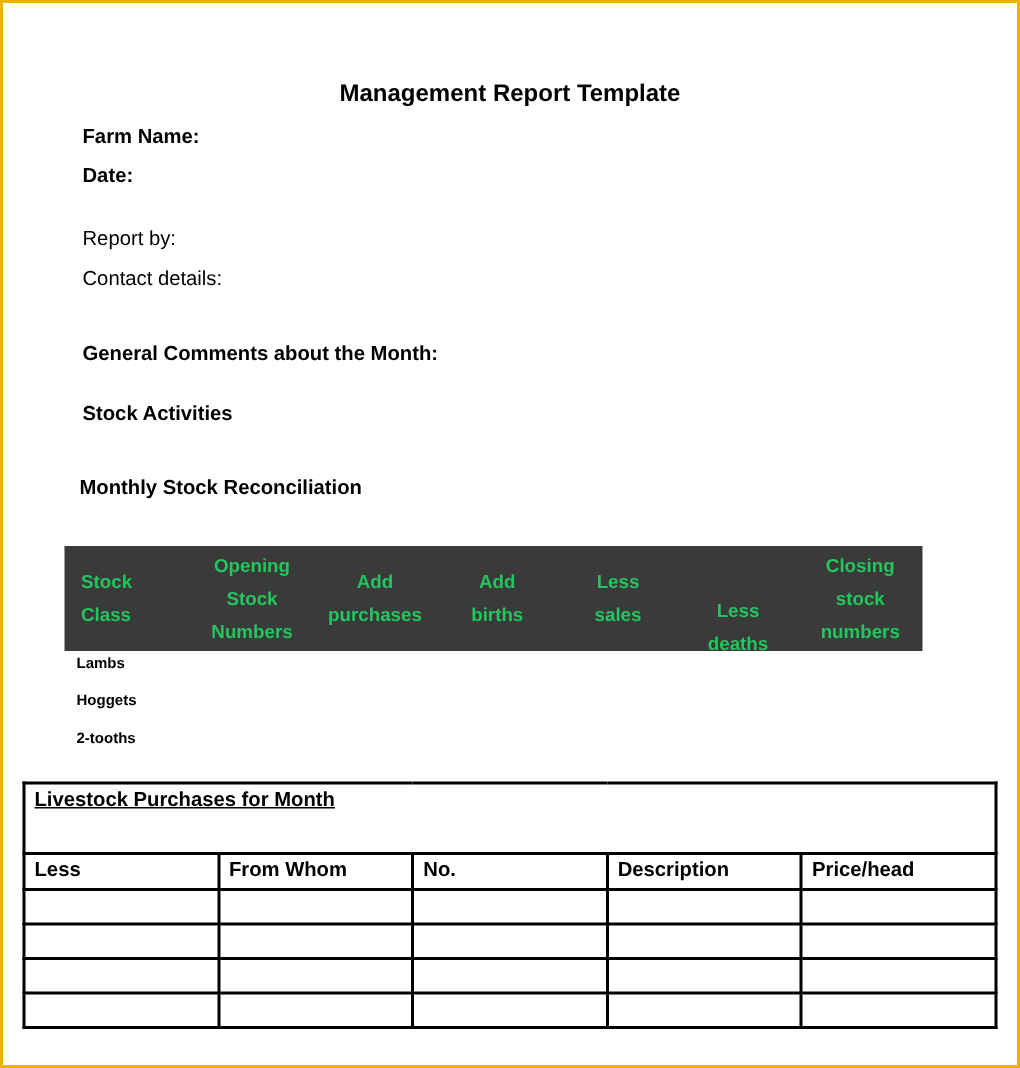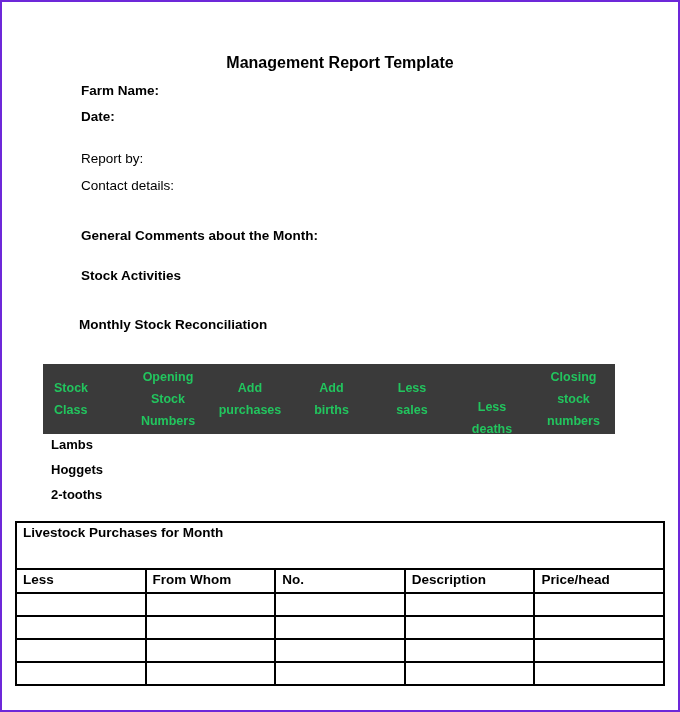--- a/index.html
+++ b/index.html
@@ -1,63 +1,63 @@
 <!DOCTYPE html>
 <html><head>
 <meta charset="utf-8">
 <style>
   html, body { margin:0; padding:0; background:#fff; }
   .page {
     position:relative;
     width:680px; height:712px;
     box-sizing:border-box;
     background:#ffffff;
-    border:2px solid #6d28d9;
+    border:2px solid #eab308;
     font-family:"Liberation Sans", sans-serif;
     color:#000;
     overflow:hidden;
   }
   .doc-title {
     position:absolute; top:52px; left:0; right:0;
     text-align:center; font-weight:bold; font-size:16px;
   }
-  .label { position:absolute; left:53px; font-size:13.5px; white-space:nowrap;margin-left:26px; }
+  .label { position:absolute; left:53px; font-size:13.5px; white-space:nowrap; }
   .bold { font-weight:bold; }
 
   
   .recon-header {
     position:absolute; top:362px; left:41px;
     width:572px; height:70px;
     background:#3a3a3a; color:#f5f5f5;
     display:flex; font-weight:bold; font-size:12.5px; line-height:22px;
   }
   .recon-cell {
     display:flex; align-items:center; justify-content:center;
     text-align:center; box-sizing:border-box; padding:0 12px;
   }
   .recon-cell.first {
     justify-content:flex-start; text-align:left;
     padding:0 22px 0 11px;
   }
   .c1{width:84px;} .c2{width:82px;} .c3{width:82px;} .c4{width:81px;}
   .c5{width:80px;} .c6{width:80px;margin-top:37px;} .c7{width:83px;}
 
-  .stock-row { position:absolute; left:49px; font-weight:bold; font-size:13px; }
+  .stock-row { position:absolute; left:49px; font-weight:bold; font-size:10px; }
 
   
   .purchases {
     position:absolute; top:519px; left:13px;
     border-collapse:collapse; table-layout:fixed;
     width:650px; font-size:13.5px;
   }
   .purchases td {
     border:2px solid #000; padding:2px 6px;
     vertical-align:top; box-sizing:border-box;
   }
-  .purchases .title-row td { height:47px; font-weight:bold; }
+  .purchases .title-row td { height:47px; font-weight:bold;text-decoration:underline; }
   .purchases .head-row td { height:24px; font-weight:bold; }
   .purchases .empty-row td { height:23px; }
   .col-date{width:83px;} .col-from{width:184px;margin-left:48px;} .col-no{width:56px;}
   .col-desc{width:208px;} .col-price{width:119px;}
 </style>
 </head>
 <body>
 
 <div class="page">
 

